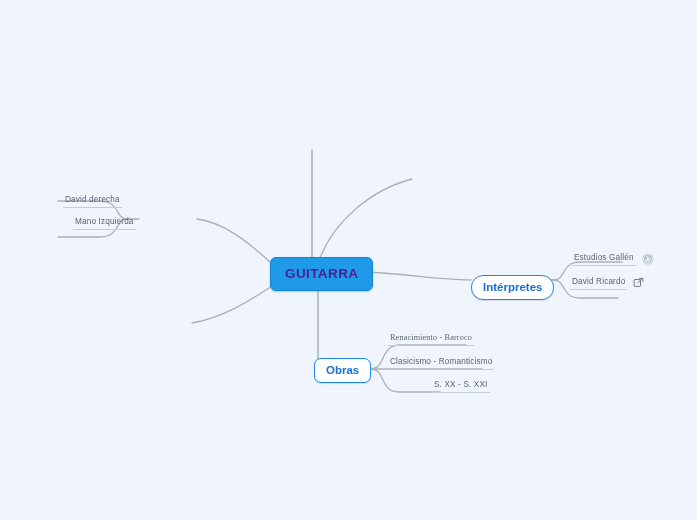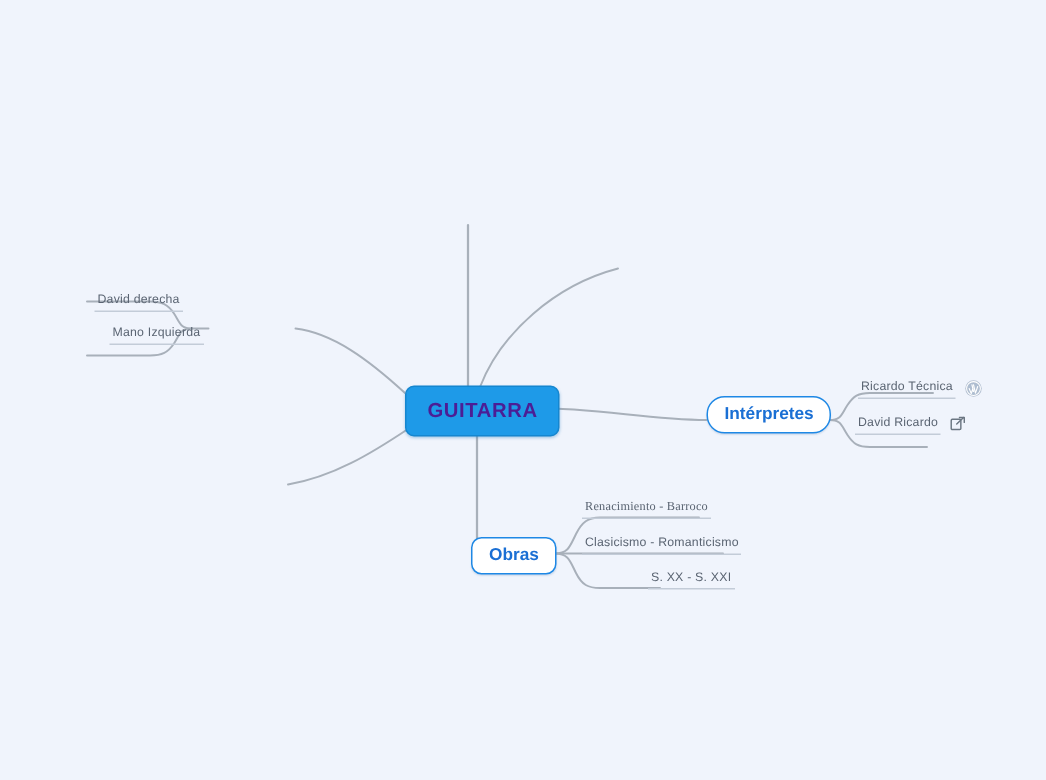--- a/index.html
+++ b/index.html
@@ -112,26 +112,26 @@
       <path d="M 370 369 C 379 369, 380 374, 384 382 C 388 390, 392 392, 400 392 L 440 392"></path>
     </g>
   </svg>
 
   <div class="node node-root" style="left:270px; top:257px;">
     <span>GUITARRA</span>
   </div>
 
 
 
-  <div class="node node-branch" style="left:471px; top:264px;border-radius:12px;">
+  <div class="node node-branch" style="left:471px; top:275px;border-radius:12px;">
     <span>Intérpretes</span>
   </div>
 
   <div class="leaf-row" style="left:572px; top:253px;">
-    <span class="node-leaf">Ricardo Técnica</span>
+    <span class="node-leaf">Estudios Gallén</span>
     <span class="leaf-icon">
       <svg viewBox="0 0 24 24" width="12" height="12" aria-hidden="true">
         <circle cx="12" cy="12" r="11" fill="#7f94ad" opacity="0.55"></circle>
         <circle cx="12" cy="12" r="9.2" fill="#aebdd0"></circle>
         <circle cx="12" cy="12" r="9.2" fill="none" stroke="#ffffff" stroke-width="1.4"></circle>
         <path d="M6.2 12.1 L9.0 18.6 L10.9 13.0 L12.0 16.0 L9.9 7.0 M12.0 7.0 L14.6 18.2 L17.6 9.4" fill="none" stroke="#ffffff" stroke-width="1.5" stroke-linejoin="round" stroke-linecap="round"></path>
       </svg>
     </span>
   </div>
 

